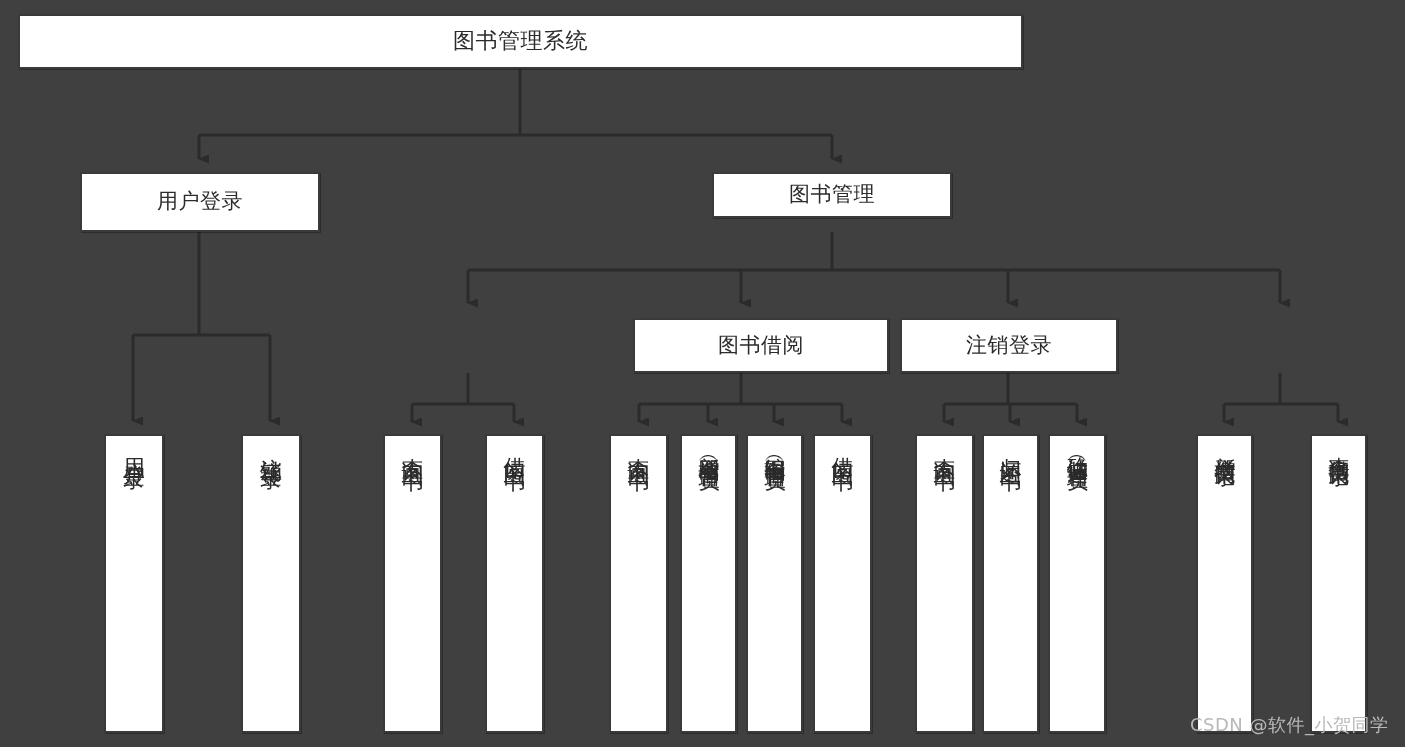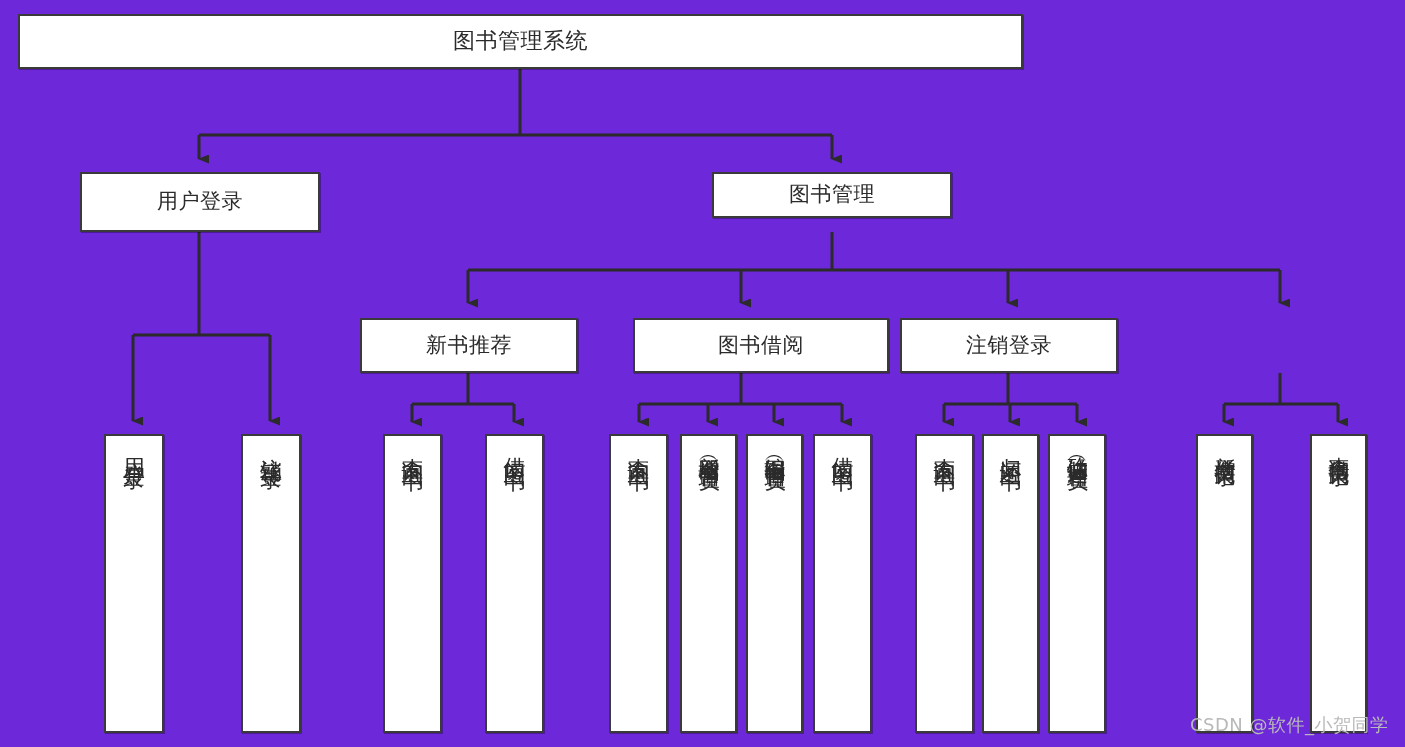--- a/index.html
+++ b/index.html
@@ -8,21 +8,21 @@
     padding: 0;
     background: #ffffff;
   }
   body {
     font-family: "DejaVu Sans", "Liberation Sans", sans-serif;
   }
   #diagram-root {
     position: relative;
     width: 1405px;
     height: 747px;
-    background: #6d28d9;
+    background: #404040;
     overflow: hidden;
   }
   #edge-layer {
     position: absolute;
     left: 0;
     top: 0;
     width: 1405px;
     height: 747px;
     pointer-events: none;
   }
@@ -139,23 +139,20 @@
   </div>
 
   <div class="node h" style="left:80px; top:172px; width:240px; height:60px;">
     <span class="node-label">用户登录</span>
   </div>
 
   <div class="node h" style="left:712px; top:172px; width:240px; height:46px;">
     <span class="node-label">图书管理</span>
   </div>
 
-  <div class="node h" style="left:360px; top:318px; width:218px; height:55px;">
-    <span class="node-label">新书推荐</span>
-  </div>
 
   <div class="node h" style="left:633px; top:318px; width:256px; height:55px;">
     <span class="node-label">图书借阅</span>
   </div>
 
   <div class="node h" style="left:900px; top:318px; width:218px; height:55px;">
     <span class="node-label">注销登录</span>
   </div>
 
 

